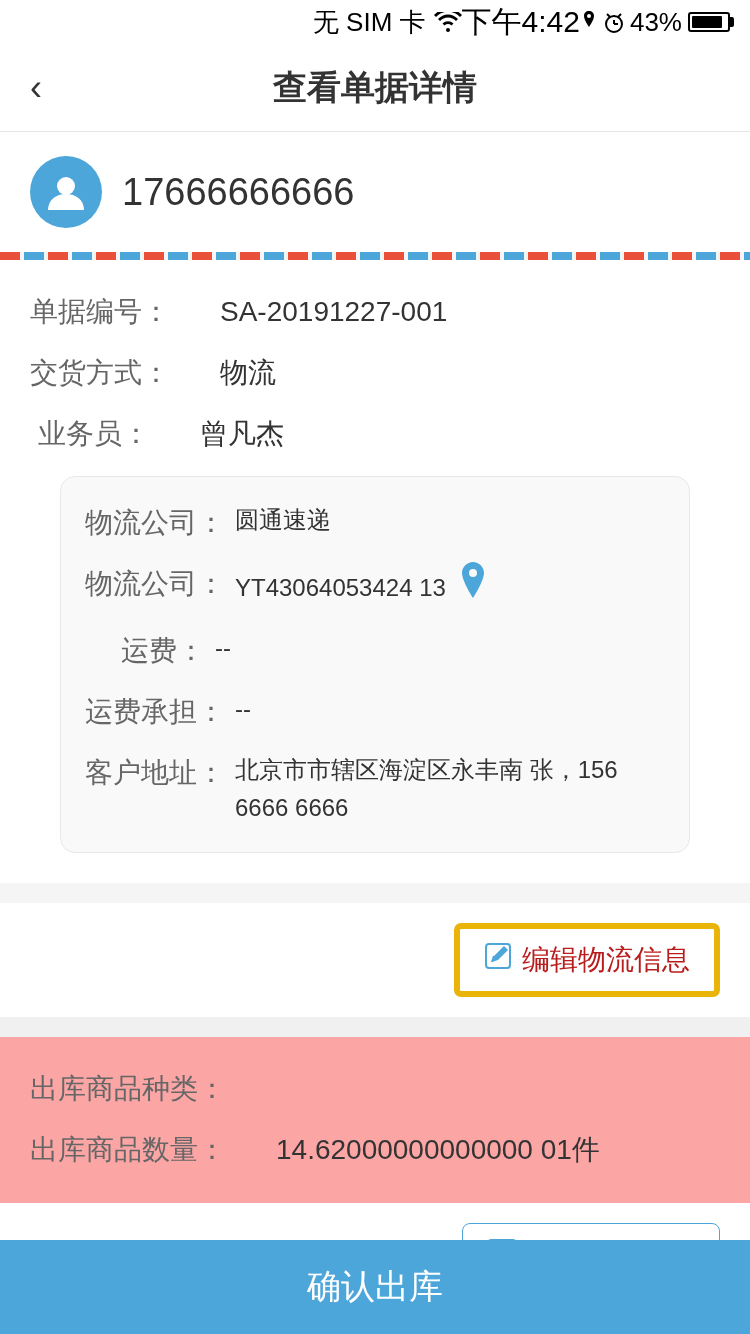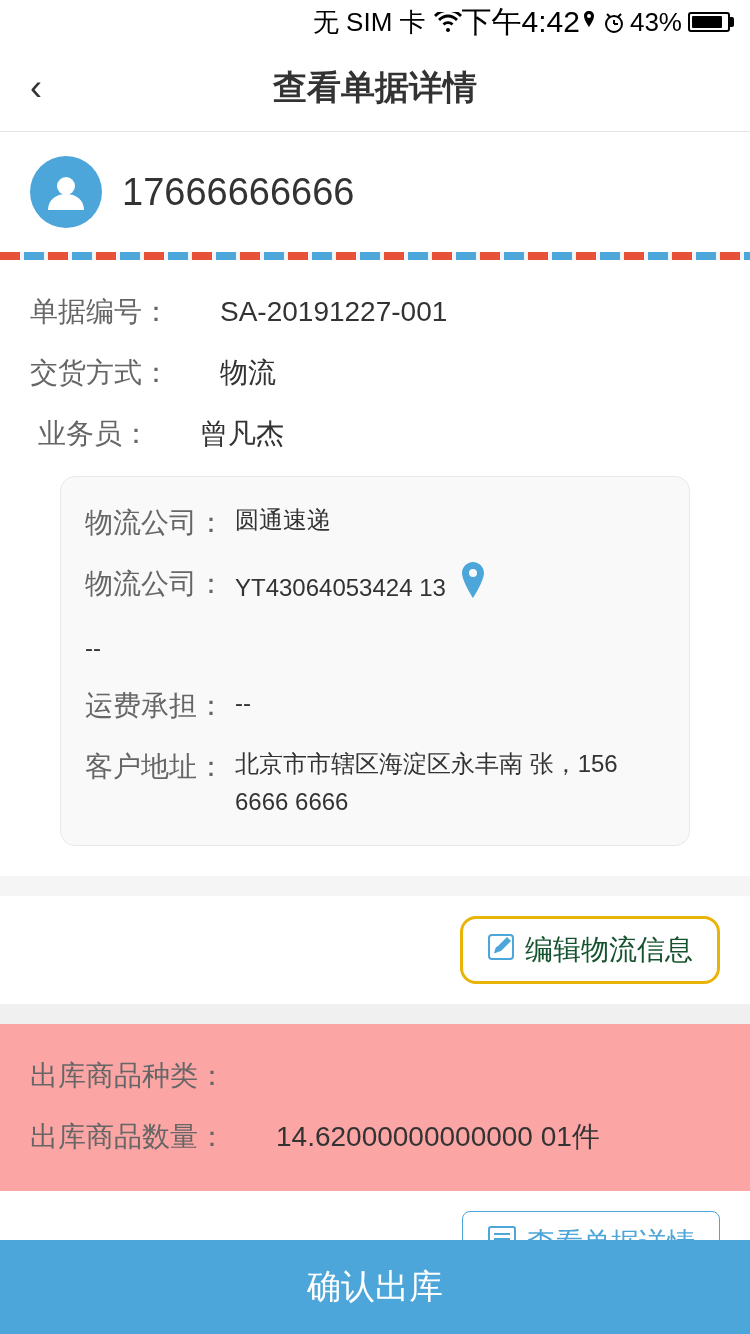--- a/index.html
+++ b/index.html
@@ -207,24 +207,24 @@
     }
 
     
     .edit-btn-row {
       display: flex;
       justify-content: flex-end;
       padding: 20px 30px 20px;
       background: #fff;
     }
     .edit-btn {
-      border: 3px solid #eab308;
-      border-radius: 16px;
+      border: 6px solid #eab308;
+      border-radius: 7px;
       padding: 12px 24px;
-      color: #14532d;
+      color: #b91c1c;
       font-size: 28px;
       display: flex;
       align-items: center;
       gap: 10px;
       background: #fff;
       cursor: pointer;
     }
     .edit-icon {
       font-size: 28px;
     }
@@ -373,20 +373,21 @@
         <span class="logistics-value">
           <span>YT43064053424 13</span>
           <span class="location-icon">
             <svg width="30" height="36" viewBox="0 0 30 36" fill="#4da6d9">
               <path d="M15 0C9 0 4 5 4 11c0 8 11 25 11 25s11-17 11-25c0-6-5-11-11-11zm0 15a4 4 0 1 1 0-8 4 4 0 0 1 0 8z"></path>
             </svg>
           </span>
         </span>
       </div>
       <div class="logistics-row">
+        <span class="logistics-label">运费：</span>
         <span class="logistics-value">--</span>
       </div>
       <div class="logistics-row">
         <span class="logistics-label">运费承担：</span>
         <span class="logistics-value">--</span>
       </div>
       <div class="logistics-row">
         <span class="logistics-label">客户地址：</span>
         <span class="logistics-value">北京市市辖区海淀区永丰南  张，156 6666 6666</span>
       </div>

